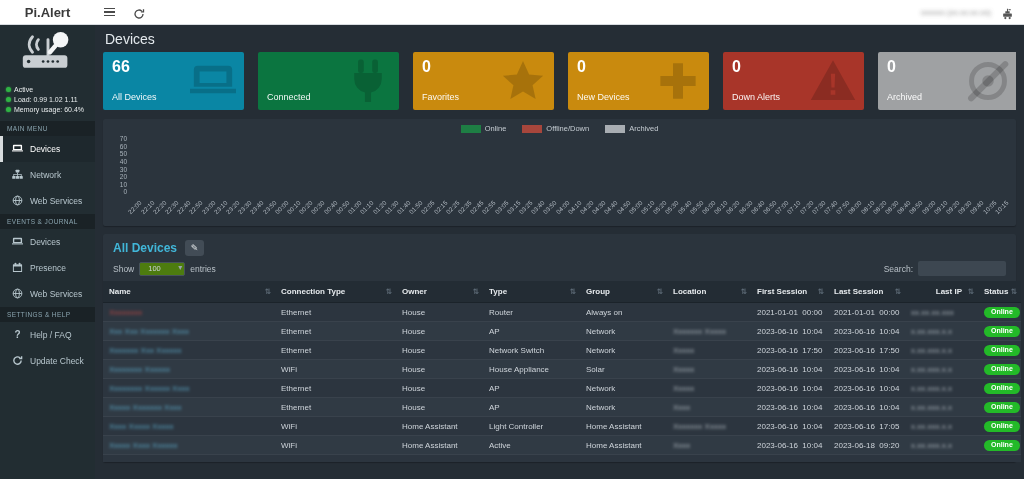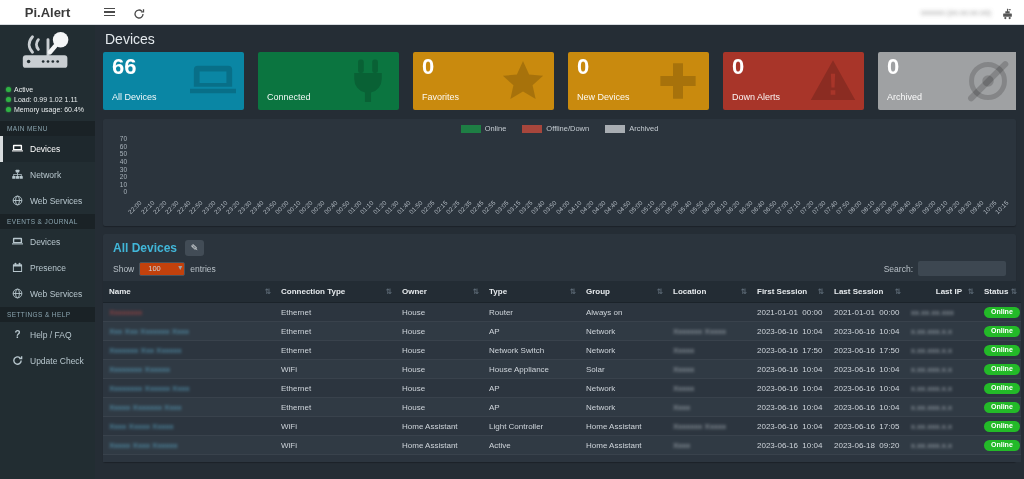--- a/index.html
+++ b/index.html
@@ -35,21 +35,21 @@
   .menu-item .mi.qmark { font-size:10px; font-weight:bold; }
 
   
   .main { flex:1; background:#252d35; padding:0 8px; overflow:hidden; }
   .page-title { font-size:14px; font-weight:normal; color:#e4e9ed; padding:6px 2px 5px 2px; }
 
   
   .cards { display:flex; gap:14px; overflow:hidden; margin-bottom:9px; }
   .card { position:relative; flex:0 0 141px; height:58px; border-radius:2px; padding:5px 9px;
     overflow:hidden; cursor:pointer; }
-  .card .num { font-size:22px; font-weight:bold; color:#fff; line-height:20px; }
+  .card .num { font-size:16px; font-weight:bold; color:#fff; line-height:20px; }
   .card .lbl { position:absolute; left:9px; bottom:8px; font-size:9px; color:rgba(255,255,255,.95); }
   .card .cicon { position:absolute; right:8px; top:50%; transform:translateY(-50%); width:46px; height:46px; color:rgba(0,0,0,.17); }
   .card .cicon svg { width:100%; height:100%; }
 
   
   .panel { background:#2b343d; border-radius:2px; margin-bottom:8px; box-shadow:0 1px 1px rgba(0,0,0,.25); }
   .panel-hd { background:#28313a; border-bottom:1px solid #1f272e; padding:4px 10px;
     font-size:11px; color:#d6dce0; border-radius:2px 2px 0 0; }
 
   
@@ -71,21 +71,21 @@
 
   
   .tbl-title-row { display:flex; align-items:center; gap:8px; padding:6px 10px 2px 10px; }
   .tbl-title { font-size:12px; font-weight:bold; color:#41b6d8; }
   .edit-btn { width:19px; height:16px; background:#424c56; border-radius:3px; color:#e8eced;
     font-size:9px; display:flex; align-items:center; justify-content:center; cursor:pointer; }
   .controls { display:flex; justify-content:space-between; align-items:center; padding:3px 10px 5px 10px;
     font-size:8.5px; color:#b8c0c7; }
   .ctrl-left, .ctrl-right { display:flex; align-items:center; gap:5px; }
   .sel-wrap { position:relative; }
-  .sel-wrap select { appearance:none; -webkit-appearance:none; background:#c2410c; color:#cdd3d9;
+  .sel-wrap select { appearance:none; -webkit-appearance:none; background:#4d7c0f; color:#cdd3d9;
     border:1px solid #46525c; border-radius:2px; font-size:7.5px; width:46px; height:14px; padding:0 12px 0 8px;
     font-family:inherit; }
   .sel-arrow { position:absolute; right:3px; top:1px; font-size:8px; color:#9aa4ad; pointer-events:none; }
   .search-input { background:#3d4751; border:none; border-radius:2px; width:88px; height:15px;
     color:#dfe4e8; font-size:8px; padding:0 5px; outline:none; }
 
   table { width:100%; border-collapse:collapse; table-layout:fixed; font-size:8px; color:#ced4da; }
   thead th { background:#232c34; text-align:left; font-size:8px; color:#e6eaed; font-weight:bold;
     padding:6px 6px; border-bottom:1px solid #1b232a; cursor:pointer; position:relative; white-space:nowrap; }
   thead th .sort { position:absolute; right:4px; top:6px; color:#5e6b77; font-size:7.5px; }

